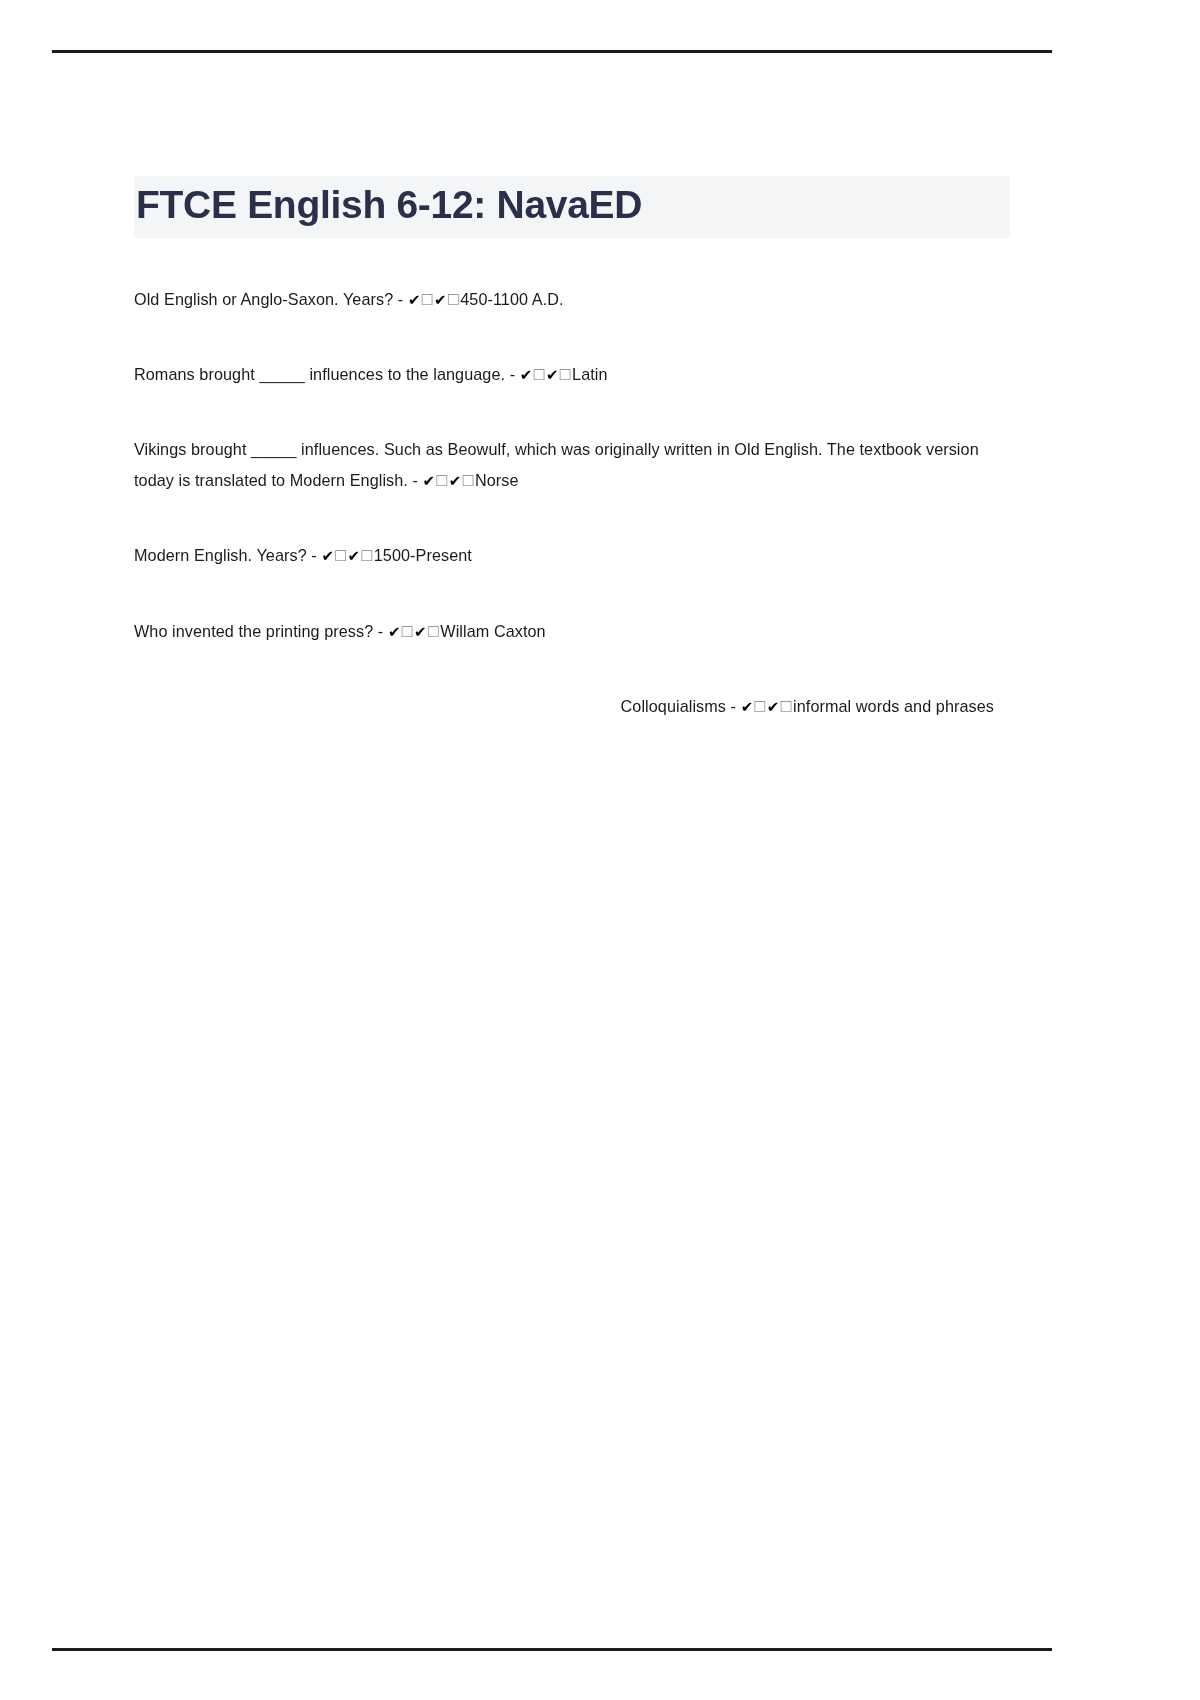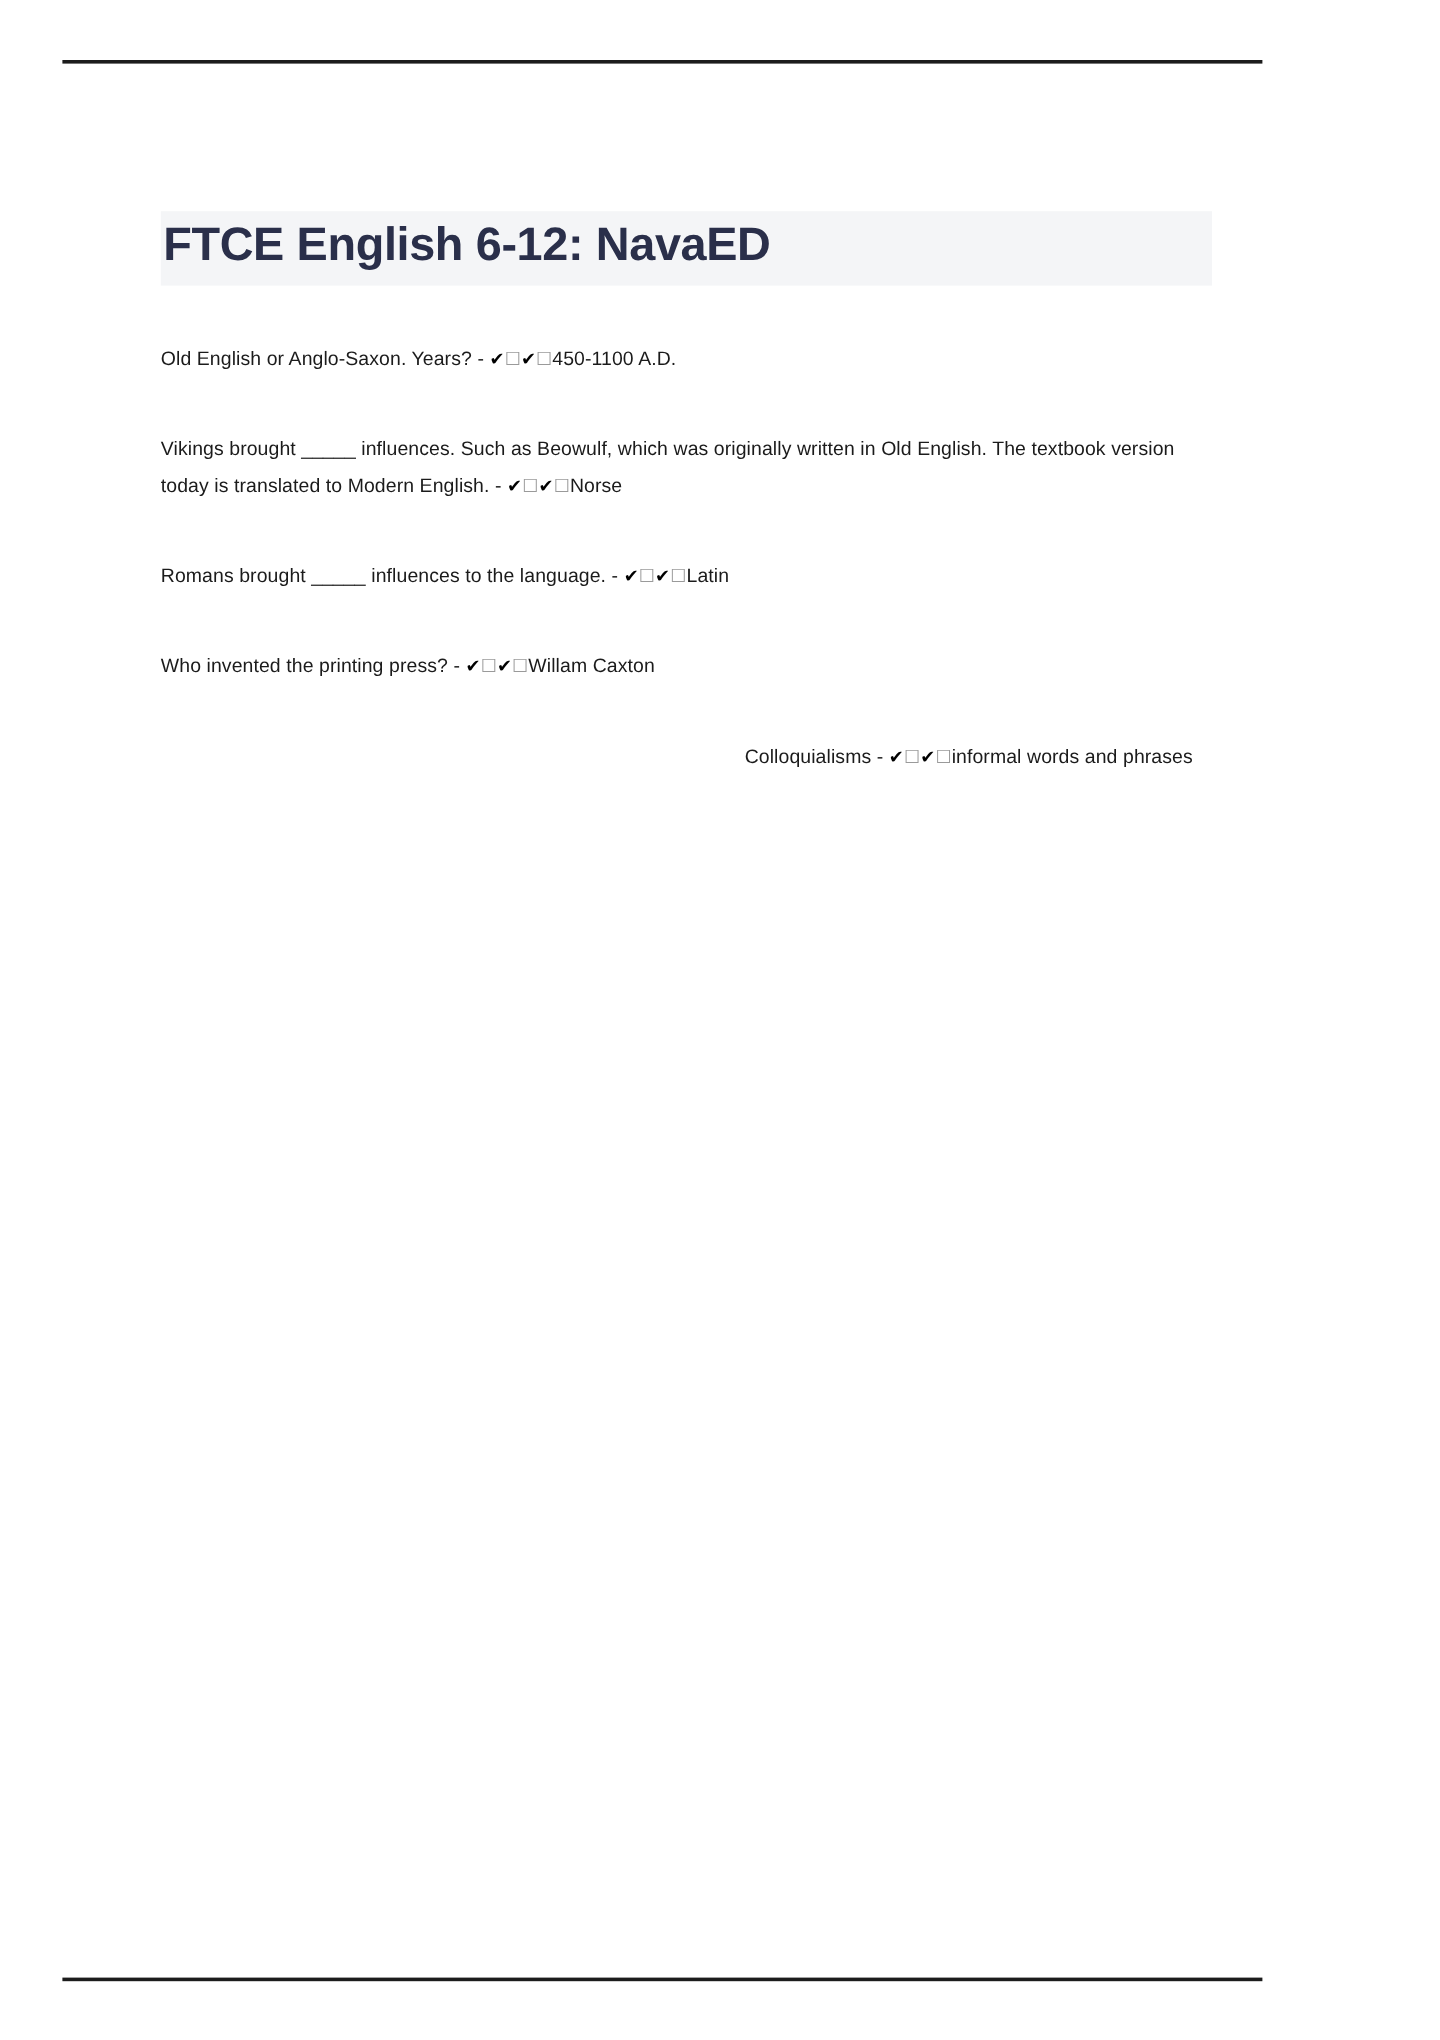--- a/index.html
+++ b/index.html
@@ -97,22 +97,23 @@
   <div class="rule top"></div>
 
   <div class="content">
 
     <div class="doc-title-band">
       <h1 class="doc-title">FTCE English 6-12: NavaED</h1>
     </div>
 
     <ul class="qa-list">
         <li class="qa-item"><span class="qa-text">Old English or Anglo-Saxon. Years?</span><span> - </span><span class="mark-check">✔</span><span class="mark-box">☐</span><span class="mark-check">✔</span><span class="mark-box">☐</span><span class="qa-text">450-1100 A.D.</span></li>
+        <li class="qa-item"><span class="qa-text">Romans brought _____ influences to the language.</span><span> - </span><span class="mark-check">✔</span><span class="mark-box">☐</span><span class="mark-check">✔</span><span class="mark-box">☐</span><span class="qa-text">Latin</span></li>
         <li class="qa-item"><span class="qa-text">Vikings brought _____ influences. Such as Beowulf, which was originally written in Old English. The textbook version today is translated to Modern English.</span><span> - </span><span class="mark-check">✔</span><span class="mark-box">☐</span><span class="mark-check">✔</span><span class="mark-box">☐</span><span class="qa-text">Norse</span></li>
-        <li class="qa-item"><span class="qa-text">Romans brought _____ influences to the language.</span><span> - </span><span class="mark-check">✔</span><span class="mark-box">☐</span><span class="mark-check">✔</span><span class="mark-box">☐</span><span class="qa-text">Latin</span></li>
+        <li class="qa-item"><span class="qa-text">Modern English. Years?</span><span> - </span><span class="mark-check">✔</span><span class="mark-box">☐</span><span class="mark-check">✔</span><span class="mark-box">☐</span><span class="qa-text">1500-Present</span></li>
         <li class="qa-item"><span class="qa-text">Who invented the printing press?</span><span> - </span><span class="mark-check">✔</span><span class="mark-box">☐</span><span class="mark-check">✔</span><span class="mark-box">☐</span><span class="qa-text">Willam Caxton</span></li>
         <li class="qa-item"><span class="qa-text">Colloquialisms</span><span> - </span><span class="mark-check">✔</span><span class="mark-box">☐</span><span class="mark-check">✔</span><span class="mark-box">☐</span><span class="qa-text">informal words and phrases</span></li>
       </ul>
 
   </div>
 
   <div class="rule bottom"></div>
 
 </div>
 

